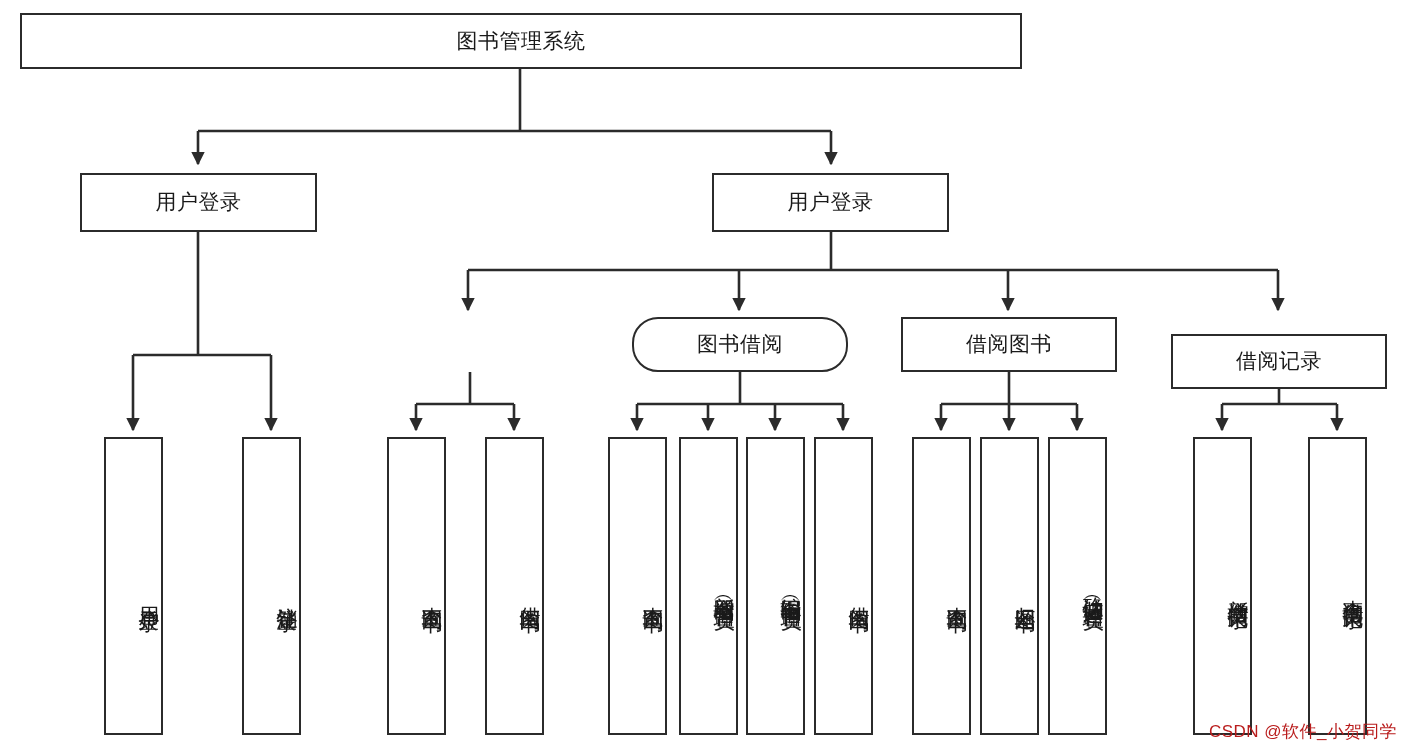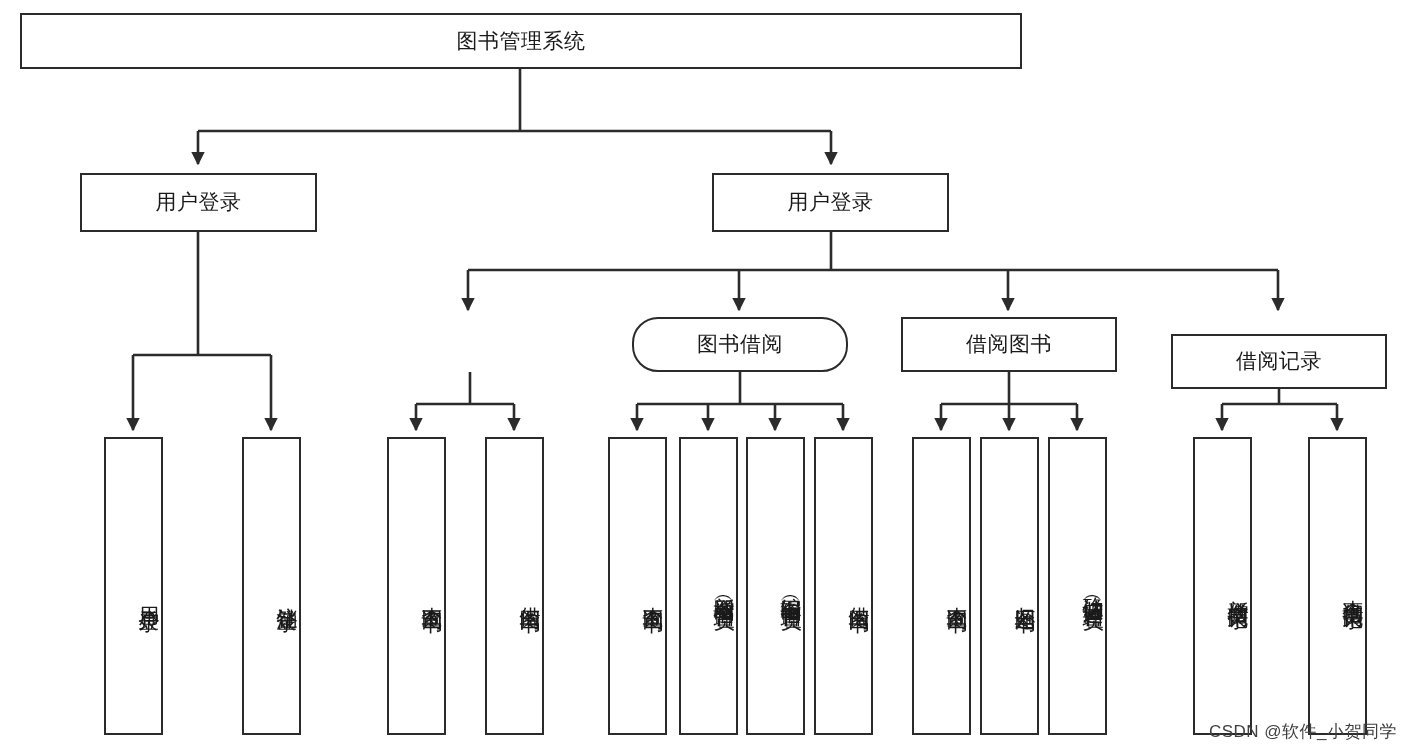--- a/index.html
+++ b/index.html
@@ -56,21 +56,21 @@
   .node-label {
     display: block;
     white-space: nowrap;
     text-align: right;
   }
   .watermark {
     position: absolute;
     right: 8px;
     bottom: 4px;
     font-size: 17px;
-    color: #404040;
+    color: #b91c1c;
     white-space: nowrap;
     letter-spacing: 0.5px;
   }
 </style>
 </head>
 <body>
 
 <div id="canvas">
 
   <svg id="edges" viewBox="0 0 1405 747" width="1405" height="747" aria-hidden="true">

